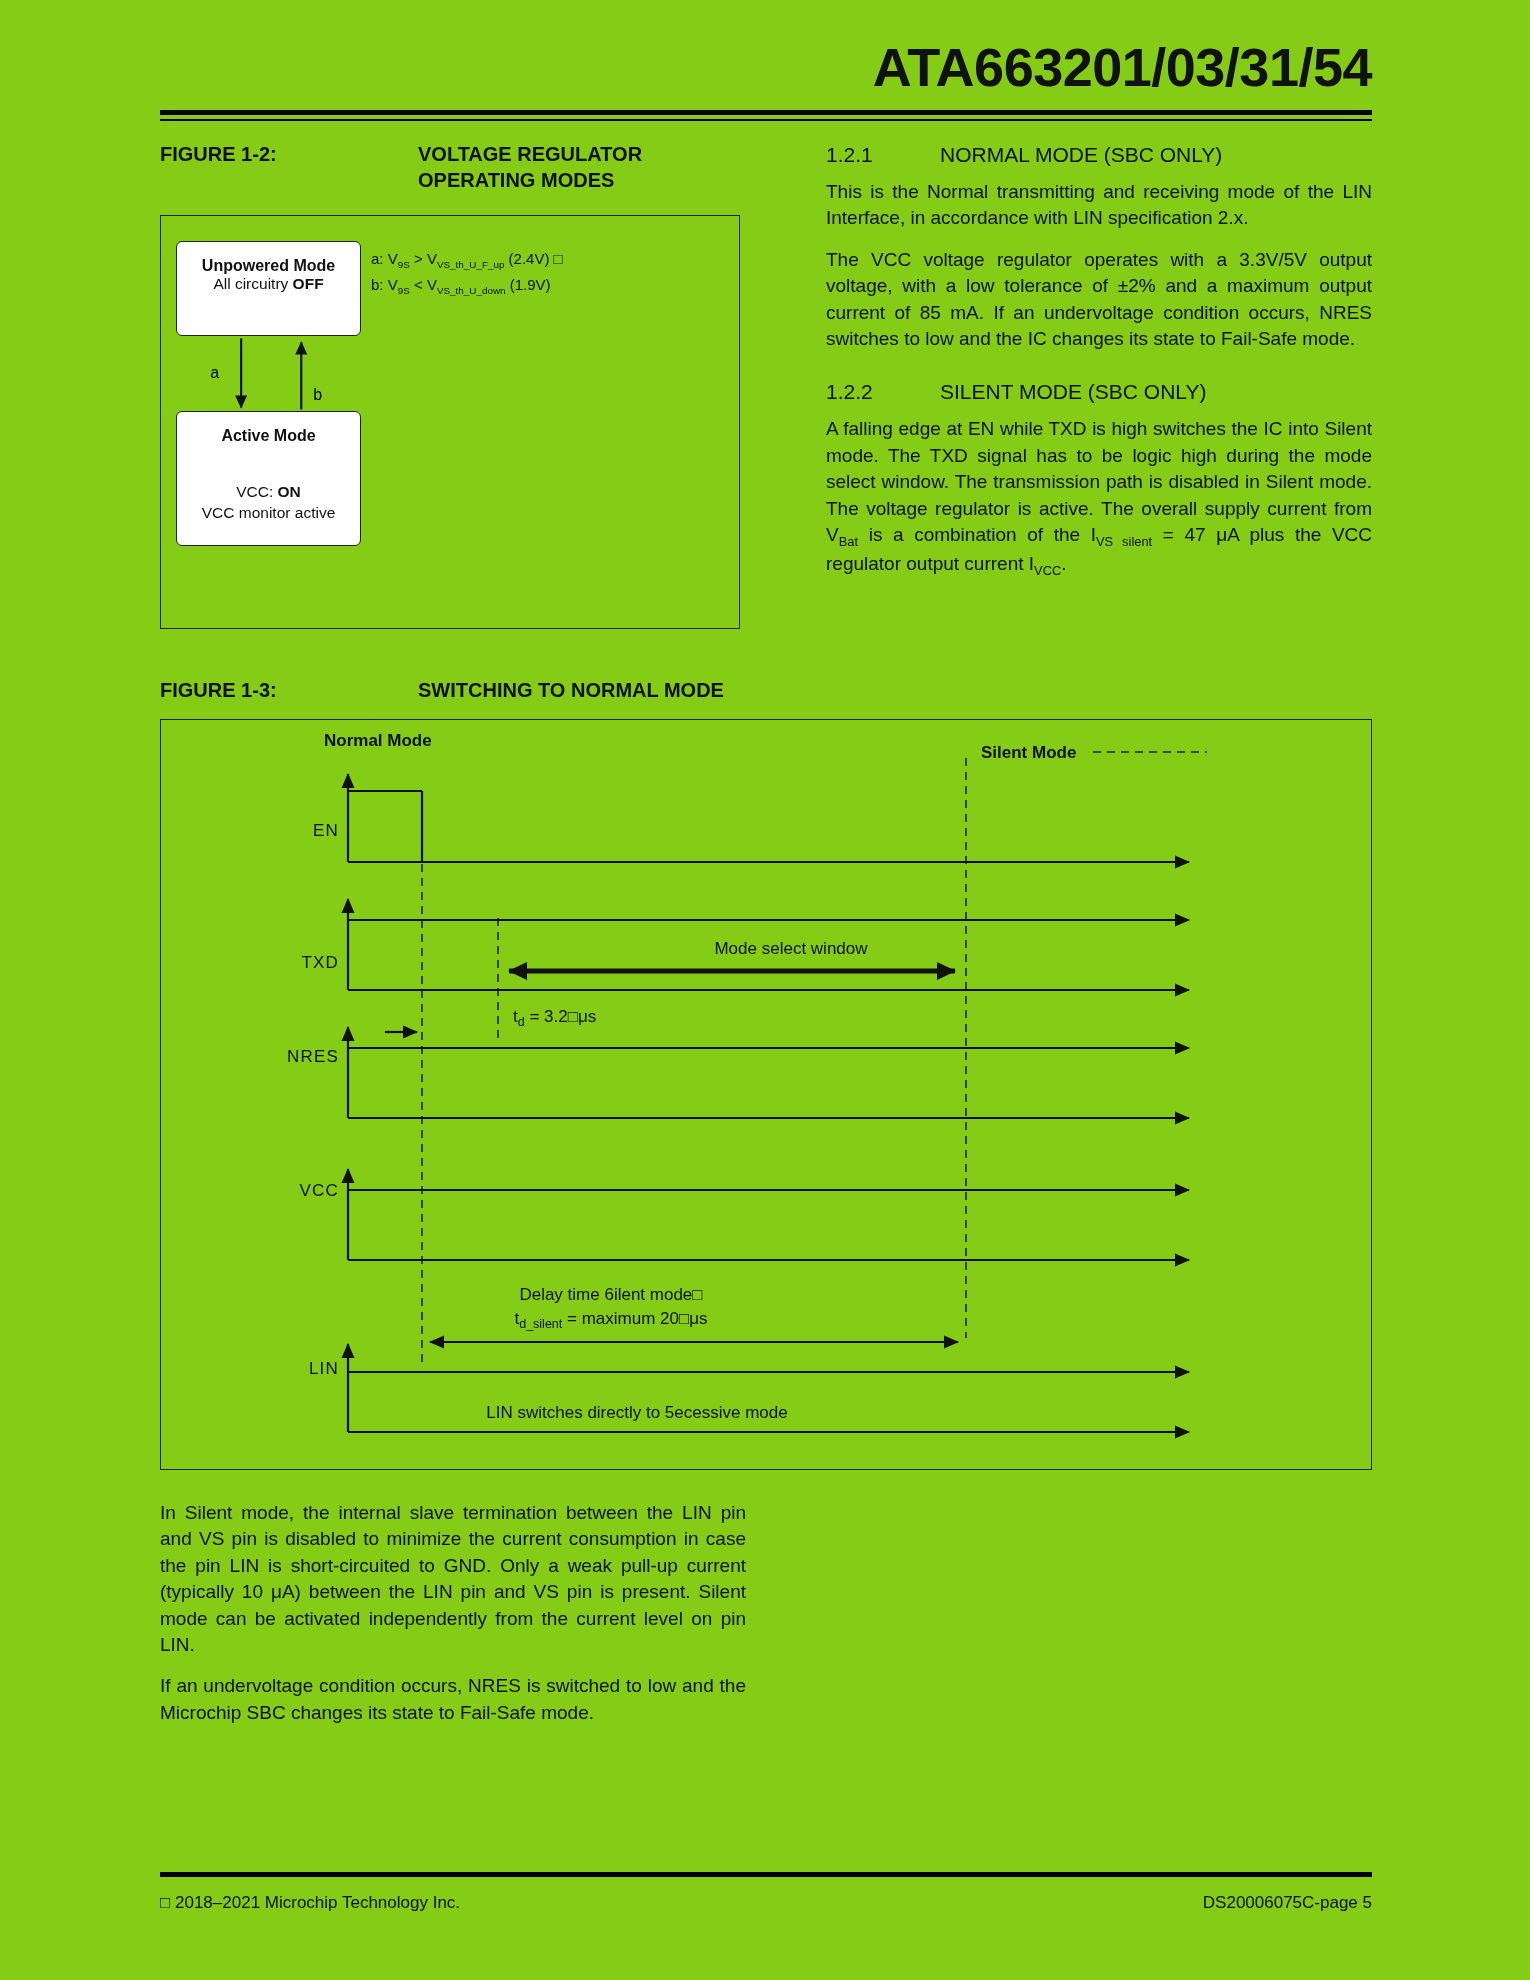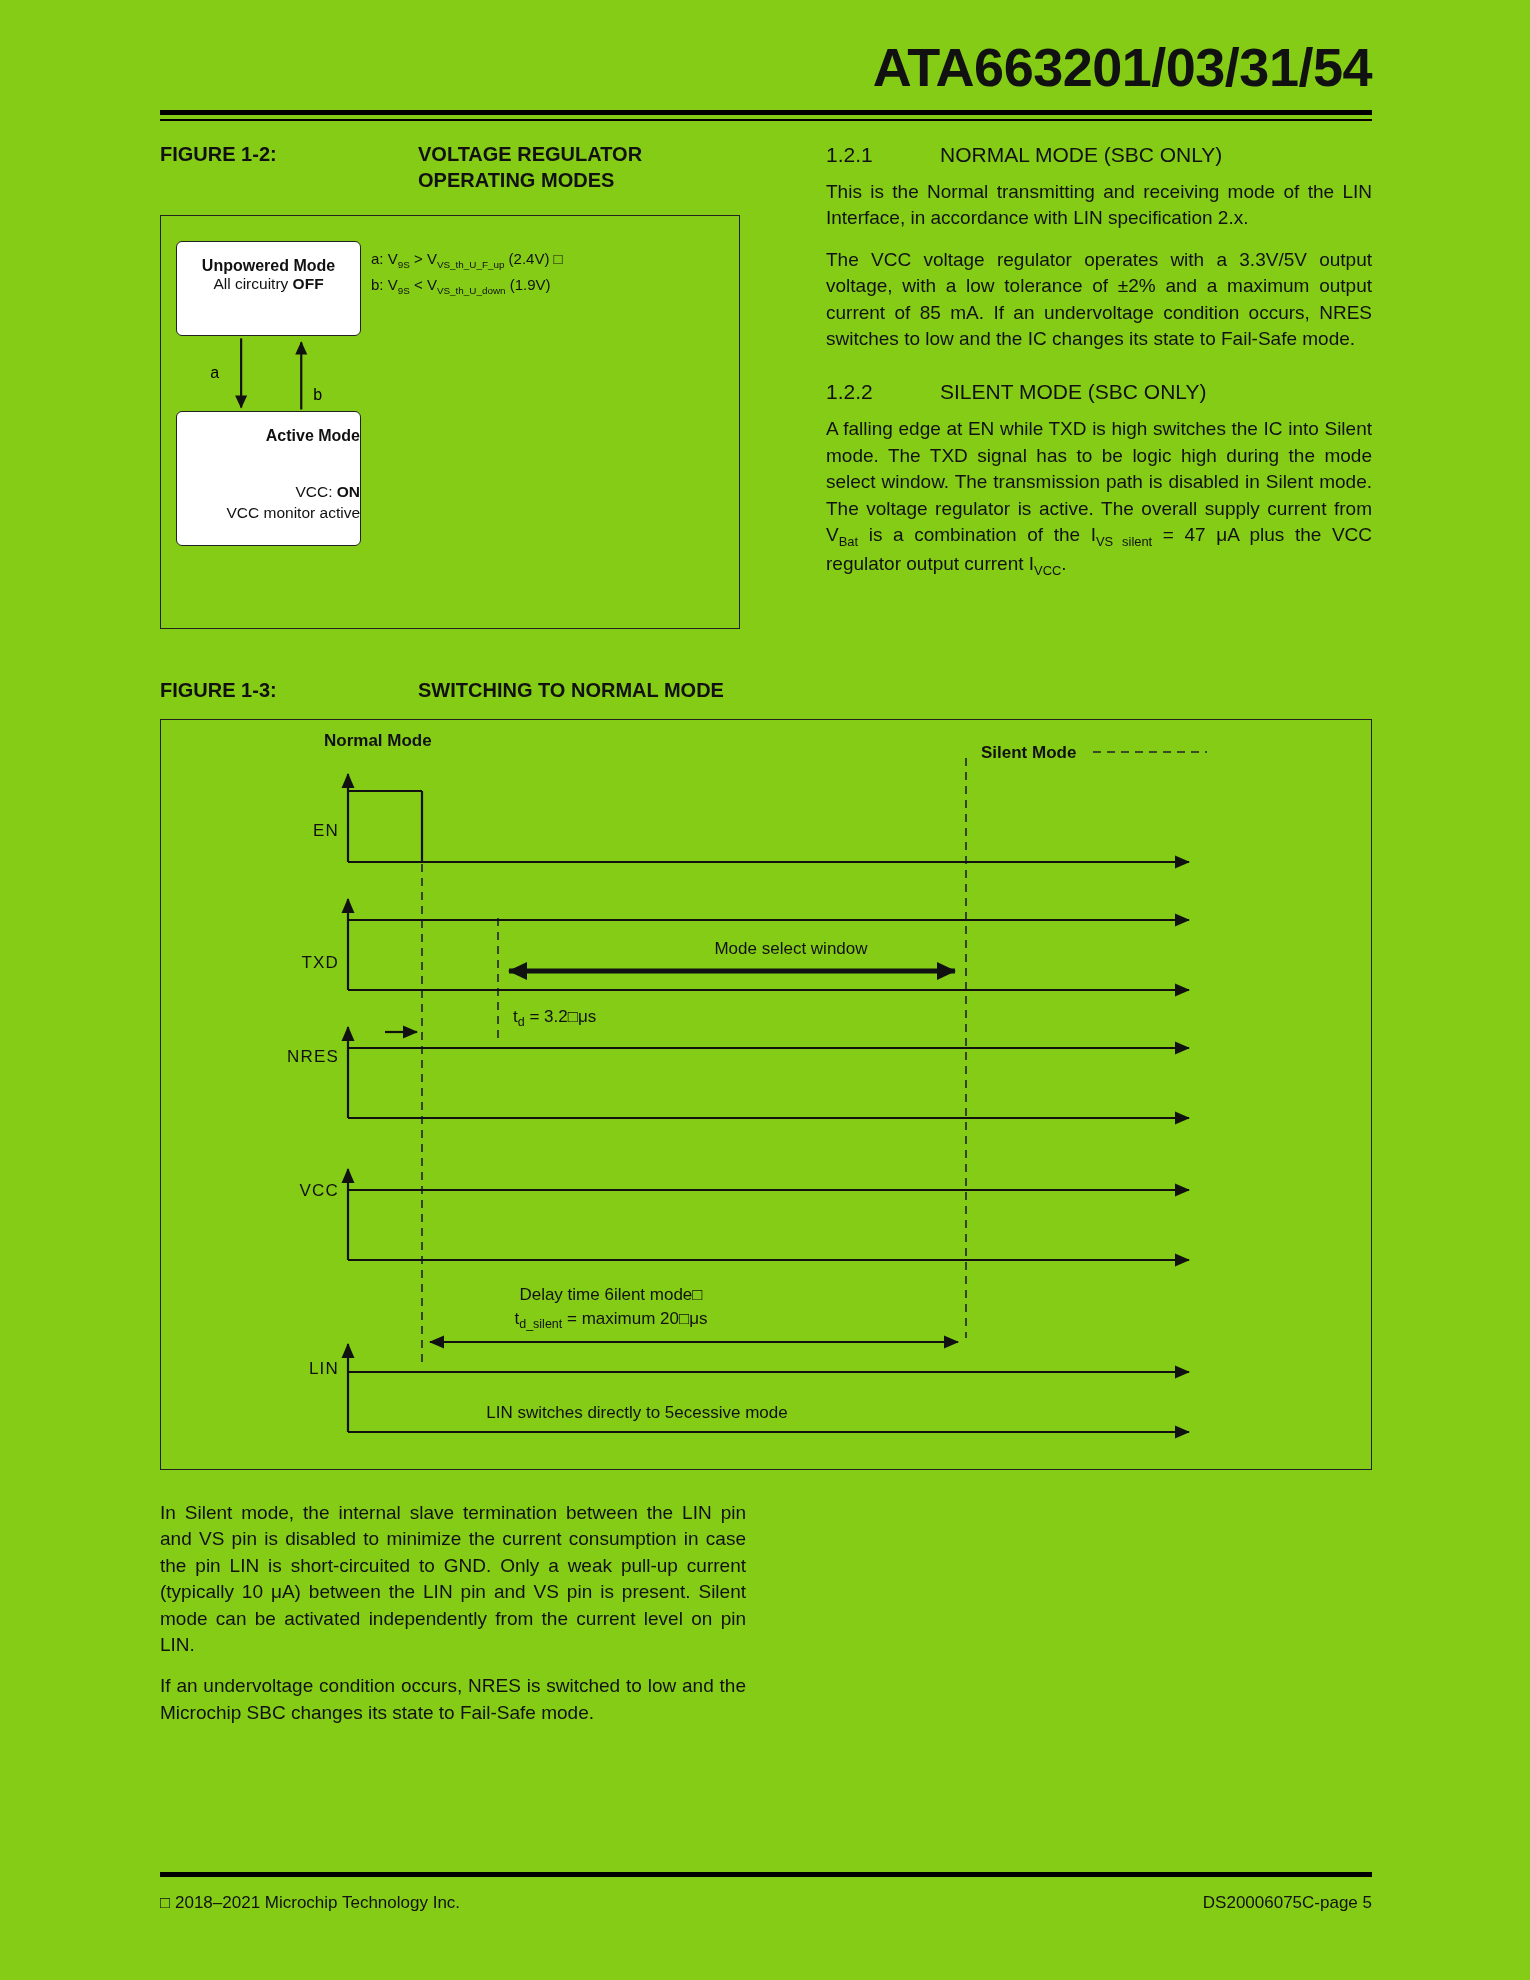--- a/index.html
+++ b/index.html
@@ -21,21 +21,21 @@
   .figcap { display:flex; font-weight:bold; font-size:20px; line-height:1.3; }
   .figcap-label { flex:0 0 258px; }
 
   
   .figbox2 { position:relative; margin-top:22px; width:580px; height:414px; border:1.6px solid #222; }
   .sbox { position:absolute; left:15px; width:185px; border:1.7px solid #222; border-radius:6px; text-align:center; font-size:15.5px; background:#fff; }
   .sbox-title { font-weight:bold; font-size:16px; }
   .sbox.unpowered { top:25px; height:95px; }
   .sbox.unpowered .sbox-title { margin-top:15px; }
   .sbox.unpowered .sbox-body  { }
-  .sbox.active { top:195px; height:135px;text-align:right; }
+  .sbox.active { top:195px; height:135px; }
   .sbox.active .sbox-title { margin-top:15px; }
   .sbox.active .l1 { margin-top:38px; }
   .sbox.active .l2 { margin-top:3px; }
   .anno { position:absolute; left:210px; top:31px; font-size:15px; line-height:1.6; white-space:nowrap; }
   .anno sub, .sbox sub { font-size:0.66em; }
   .arrows-svg { position:absolute; left:0; top:0; width:100%; height:100%; }
 
   
   .sec-head { display:flex; font-size:21px; margin:2px 0 12px; }
   .sec-num { flex:0 0 114px; }

